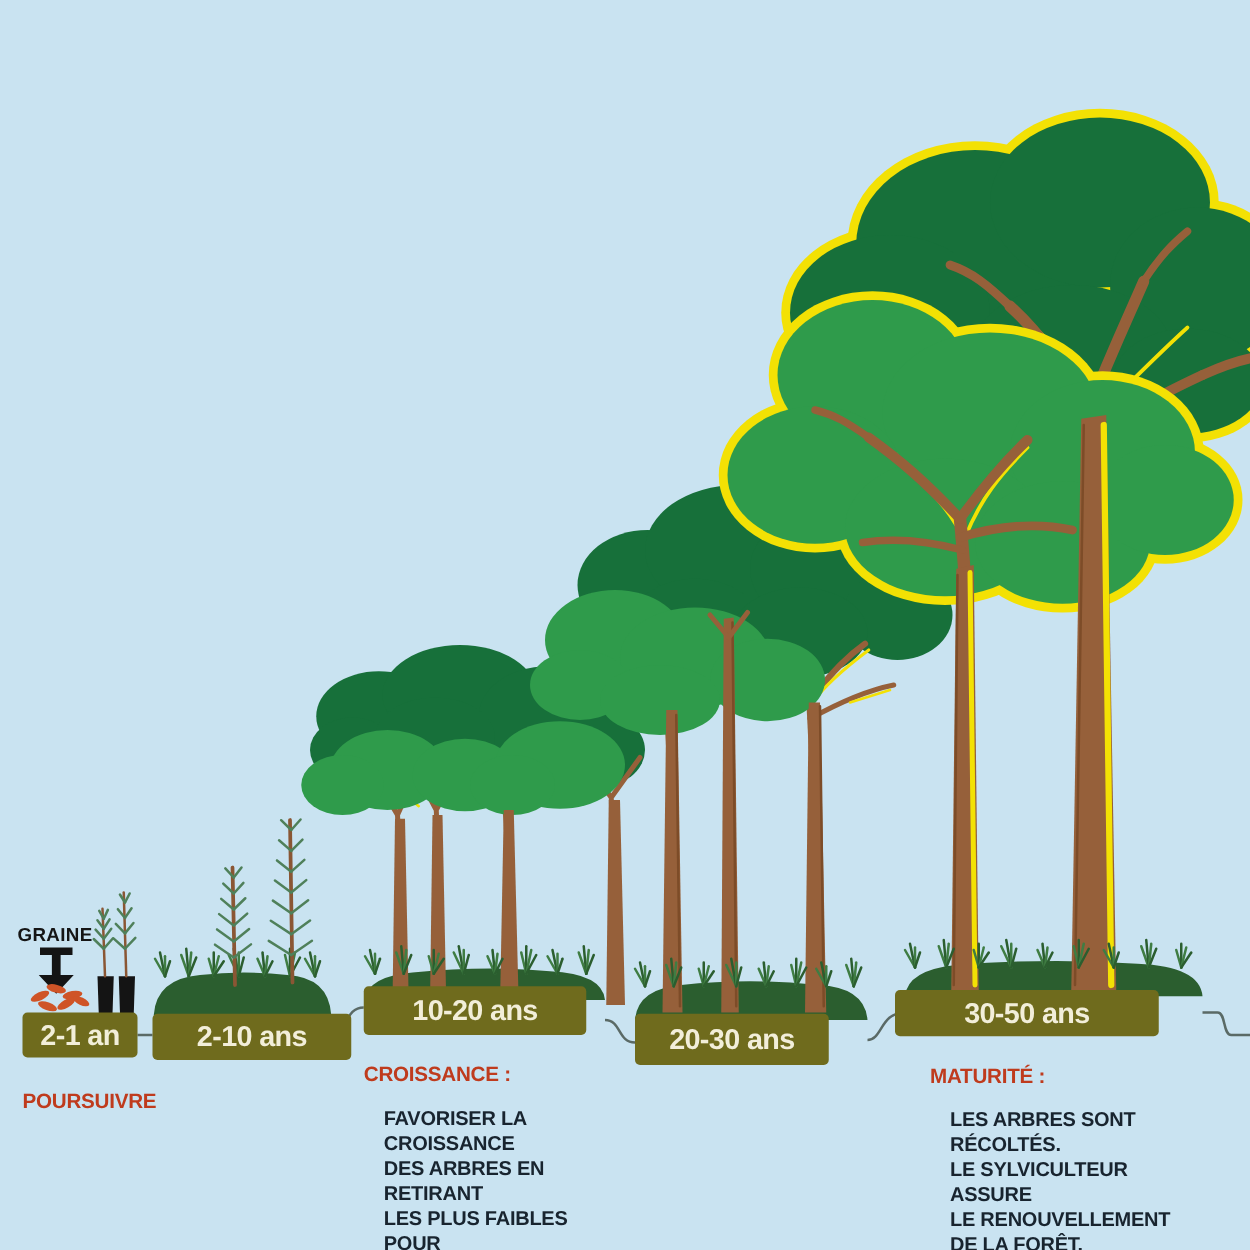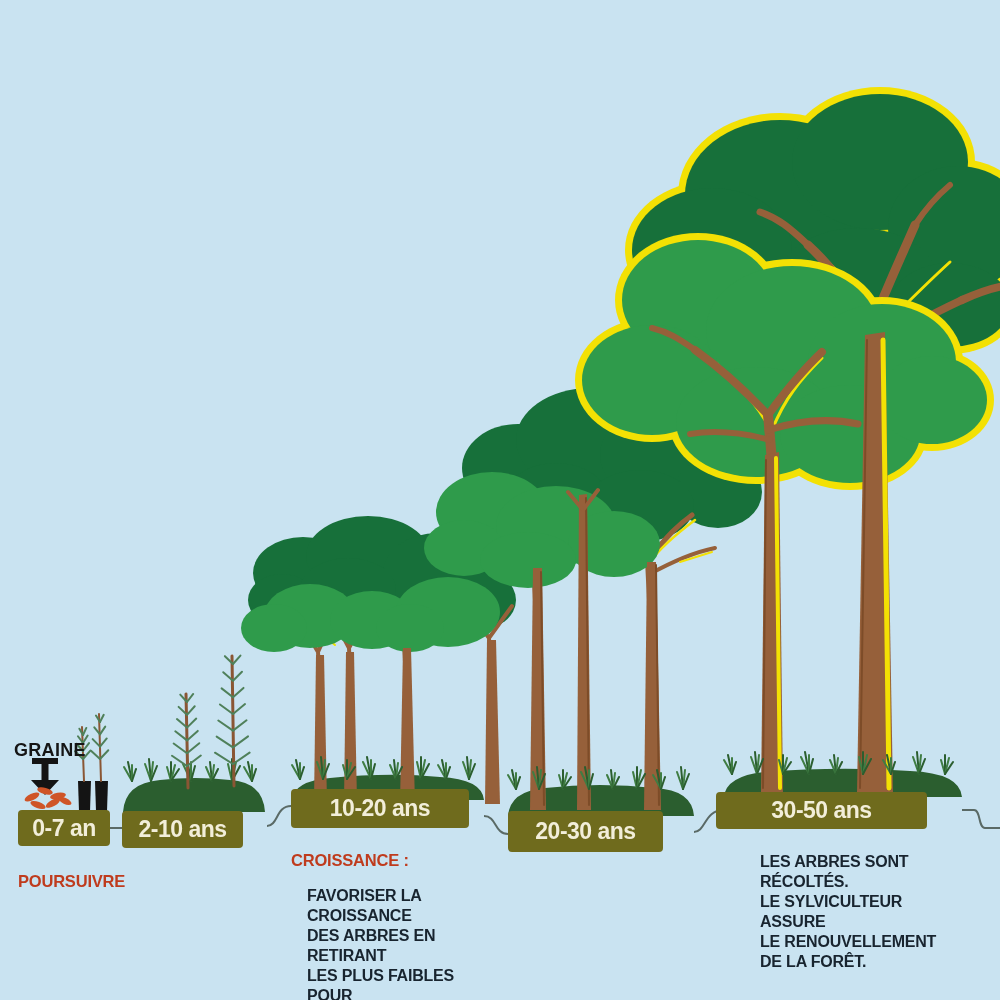--- a/index.html
+++ b/index.html
@@ -24,36 +24,36 @@
   .conn{stroke:#5a6a66;stroke-width:2;fill:none}
   .seed{fill:var(--seed-orange)}
   .blk{fill:#141414}
   .stm{stroke:#8a5634;fill:none;stroke-linecap:round}
   .ndl{stroke:#4f805a;fill:none;stroke-linecap:round}
   
   .patch{position:absolute;z-index:2;background:var(--soil);border-radius:4px;
          display:flex;align-items:center;justify-content:center}
   .patch span{color:var(--label-cream);font-weight:700;font-size:23px;letter-spacing:-.5px}
   .patch-1{left:18px;top:810px;width:92px;height:36px}
-  .patch-2{left:122px;top:811px;width:121px;height:37px}
+  .patch-2{left:122px;top:811px;width:159px;height:37px}
   .patch-3{left:291px;top:789px;width:178px;height:39px}
   .patch-4{left:508px;top:811px;width:155px;height:41px}
   .patch-5{left:716px;top:792px;width:211px;height:37px}
   
   .stage-text{position:absolute;z-index:3;width:215px}
   .stage-text h3{margin:16px 0 7px 0;font-size:16.5px;line-height:19px;font-weight:700;
                  color:var(--heading-red);letter-spacing:-.2px}
   .stage-text p{margin:16px;font-size:16px;line-height:20px;font-weight:700;
                 color:var(--body-text);white-space:pre-line;letter-spacing:-.2px}
   .text-1{left:18px;top:856px}
   .text-2{left:121px;top:853px}
   .text-3{left:291px;top:835px}
   .text-4{left:508px;top:858px}
   .text-5{left:744px;top:836px;width:235px}
-  .graine{position:absolute;z-index:3;left:14px;top:740px;font-size:18px;font-weight:800;
+  .graine{position:absolute;z-index:3;left:14px;top:740px;font-size:15px;font-weight:800;
           color:#151515;letter-spacing:.3px}
 </style>
 </head>
 <body>
 
 <div class="scene">
 
   <svg width="1000" height="1000" viewBox="0 0 1000 1000">
 
     <g>
@@ -385,21 +385,21 @@
         <line x1="100" y1="734.3333333333334" x2="94.3" y2="727.3383333333334" class="ndl" stroke-width="2"></line>
         <line x1="100" y1="734.3333333333334" x2="105.244" y2="726.6233333333333" class="ndl" stroke-width="2"></line>
         <line x1="100" y1="746.6666666666666" x2="92.65" y2="739.0941666666666" class="ndl" stroke-width="2"></line>
         <line x1="100" y1="746.6666666666666" x2="106.762" y2="738.4616666666666" class="ndl" stroke-width="2"></line>
         <line x1="100" y1="759" x2="91" y2="750.85" class="ndl" stroke-width="2"></line>
         <line x1="100" y1="759" x2="108.28" y2="750.3" class="ndl" stroke-width="2"></line>
       </g>
   </svg>
 
   <div class="patch patch-1">
-    <span>0-7 an</span>
+    <span>2-1 an</span>
   </div>
   <div class="patch patch-2">
     <span>2-10 ans</span>
   </div>
   <div class="patch patch-3">
     <span>10-20 ans</span>
   </div>
   <div class="patch patch-4">
     <span>20-30 ans</span>
   </div>
@@ -417,19 +417,20 @@
     <h3>CROISSANCE :</h3>
     <p>FAVORISER LA CROISSANCE
 DES ARBRES EN RETIRANT
 LES PLUS FAIBLES POUR
 LAISSER S’ÉPANOUIR
 LES ARBRES RESTANTS.</p>
   </div>
   <div class="stage-text text-4">
   </div>
   <div class="stage-text text-5">
+    <h3>MATURITÉ :</h3>
     <p>LES ARBRES SONT
 RÉCOLTÉS.
 LE SYLVICULTEUR ASSURE
 LE RENOUVELLEMENT
 DE LA FORÊT.</p>
   </div>
 </div>
 
 </body></html>

